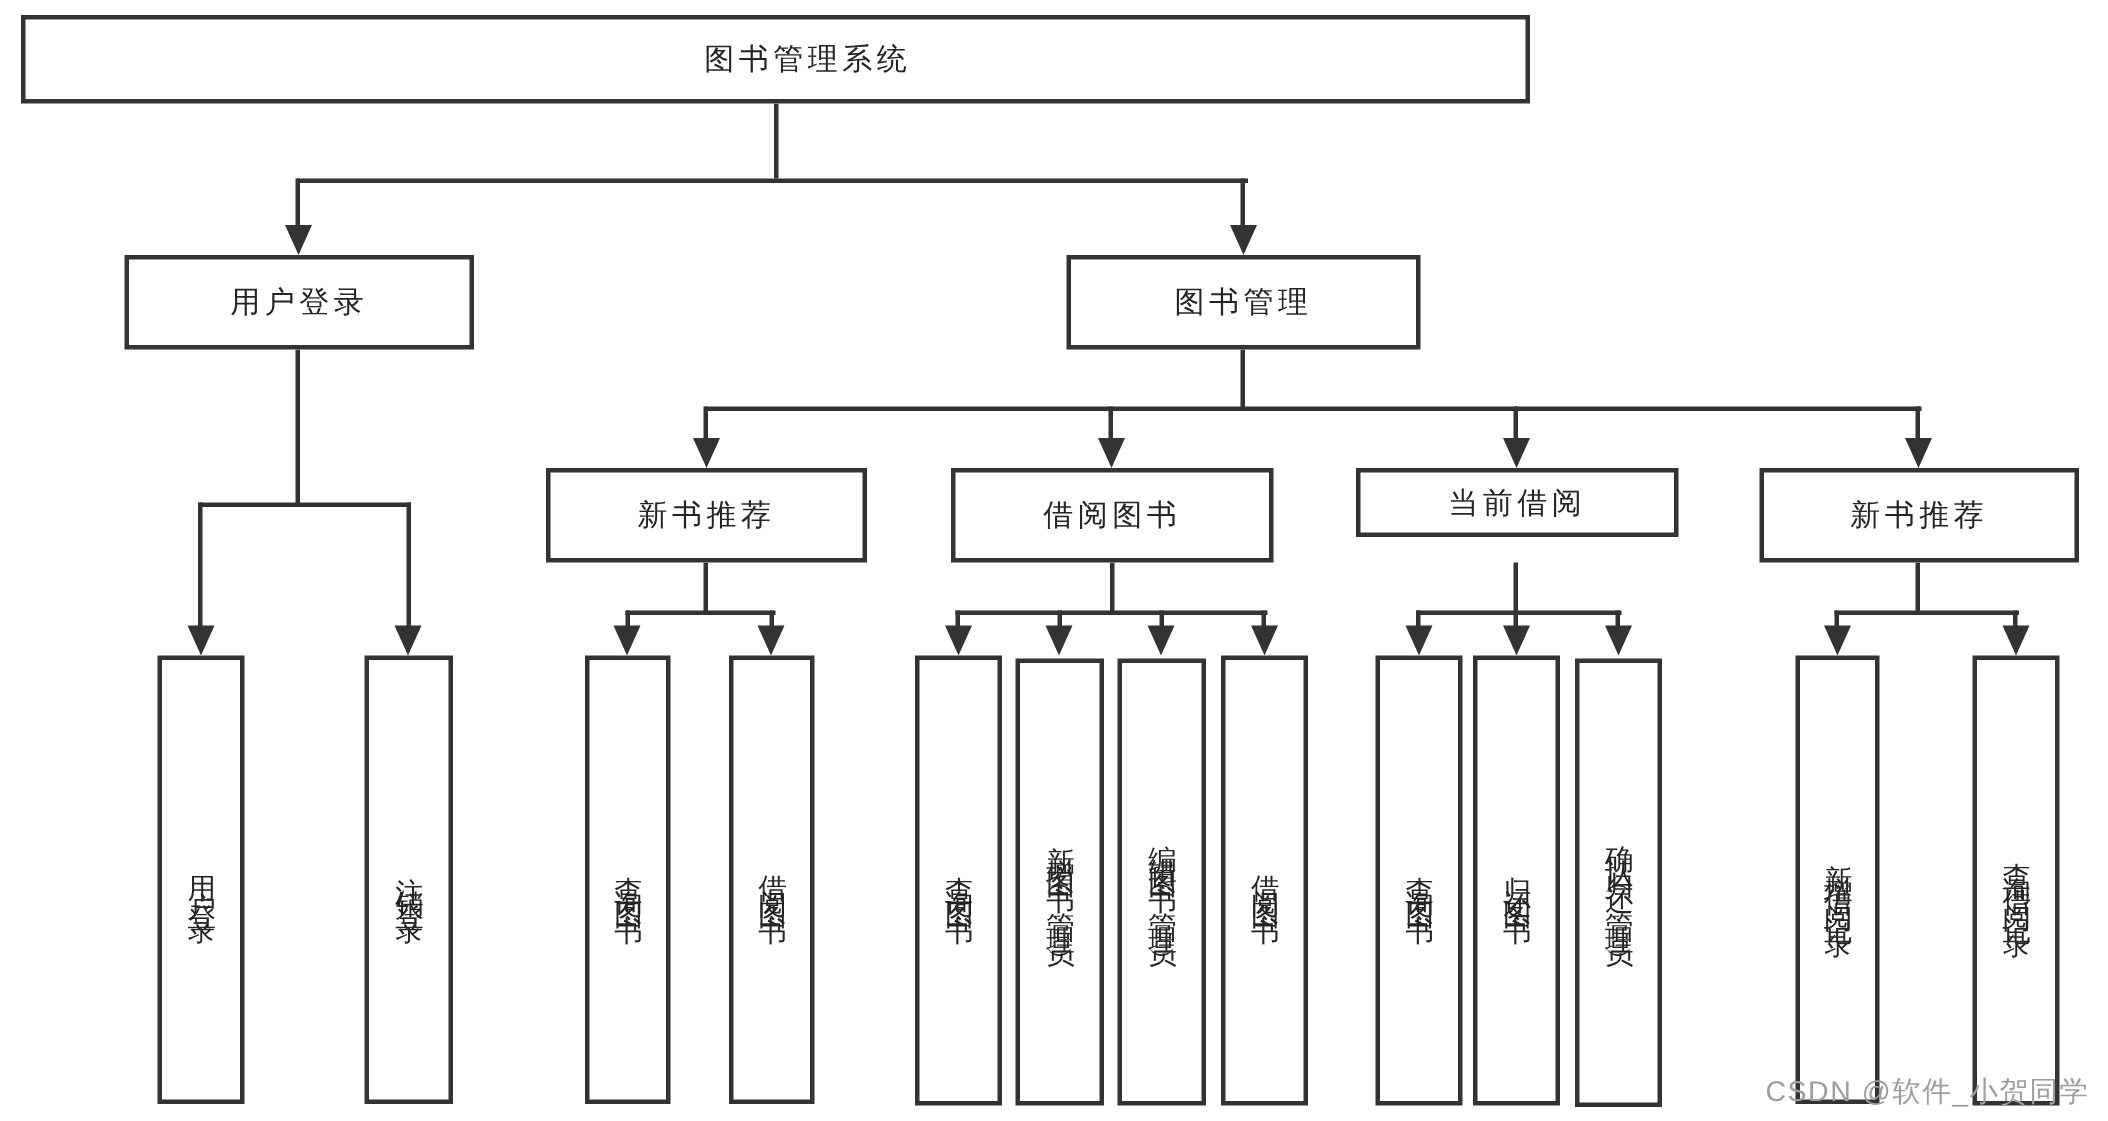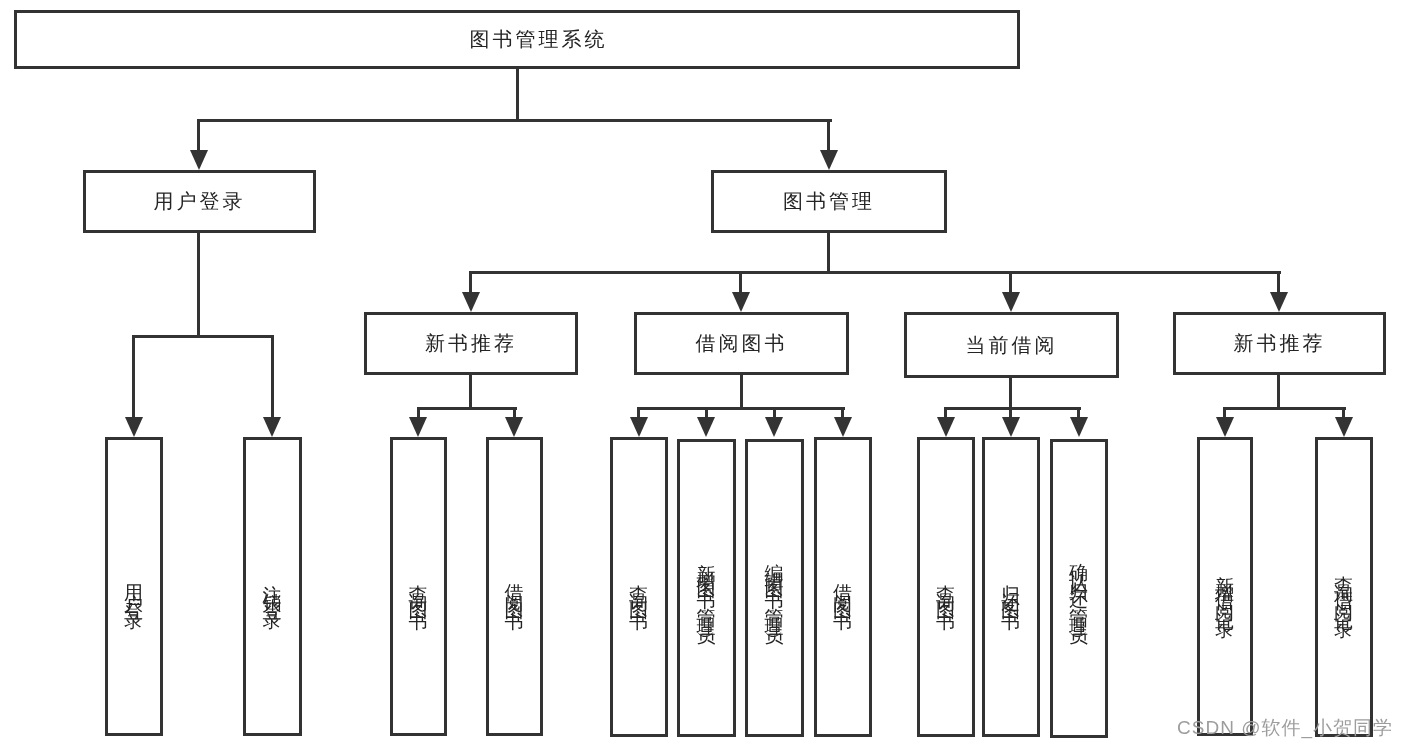--- a/index.html
+++ b/index.html
@@ -102,21 +102,21 @@
   <div class="node" style="left:711px;top:170px;width:236px;height:63px">
     <span class="hlabel">图书管理</span>
   </div>
 
   <div class="node" style="left:364px;top:312px;width:214px;height:63px">
     <span class="hlabel">新书推荐</span>
   </div>
   <div class="node" style="left:634px;top:312px;width:215px;height:63px">
     <span class="hlabel">借阅图书</span>
   </div>
-  <div class="node" style="left:904px;top:312px;width:215px;height:66px">
+  <div class="node" style="left:904px;top:312px;width:215px;height:46px">
     <span class="hlabel">当前借阅</span>
   </div>
   <div class="node" style="left:1173px;top:312px;width:213px;height:63px">
     <span class="hlabel">新书推荐</span>
   </div>
 
   <div class="node leaf" style="left:105px;top:437px;width:58px;height:299px">
     <span>用户登录</span>
   </div>
   <div class="node leaf" style="left:243px;top:437px;width:59px;height:299px">

